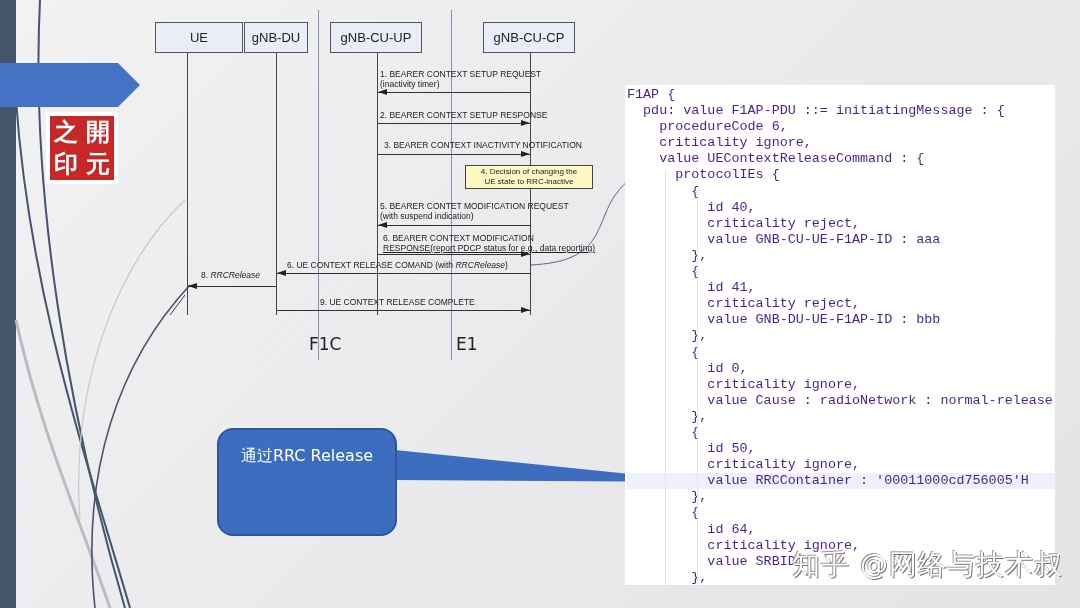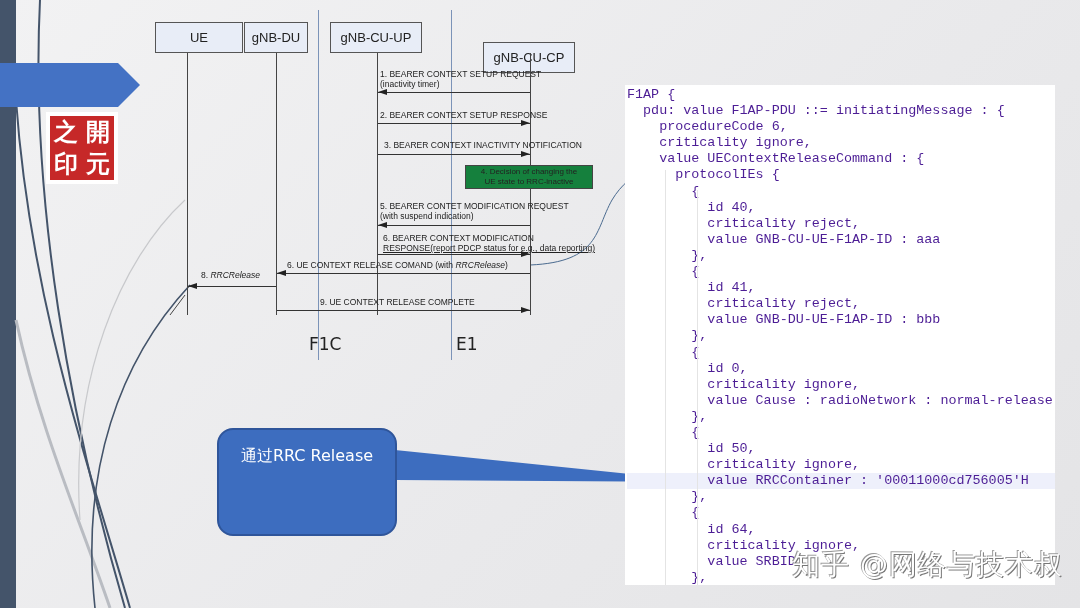--- a/index.html
+++ b/index.html
@@ -17,21 +17,21 @@
   .entity{position:absolute;top:22px;height:31px;background:#e8edf7;border:1px solid #555;
     box-sizing:border-box;font-size:13px;color:#222;display:flex;align-items:center;justify-content:center;}
   .lifeline{position:absolute;width:1px;background:#444;}
   .iface-line{position:absolute;width:1px;background:#7b93b8;top:10px;height:350px;}
   .iface-label{position:absolute;font-size:17px;color:#222;font-family:"DejaVu Sans",sans-serif;}
   .msg{position:absolute;font-size:8.5px;color:#222;line-height:10px;white-space:nowrap;}
   .msg i{font-style:italic;}
   .arrowline{position:absolute;height:1px;background:#333;}
   .head-r{position:absolute;width:0;height:0;border-top:3px solid transparent;border-bottom:3px solid transparent;border-left:9px solid #222;}
   .head-l{position:absolute;width:0;height:0;border-top:3px solid transparent;border-bottom:3px solid transparent;border-right:9px solid #222;}
-  .decision{position:absolute;left:465px;top:165px;width:128px;height:24px;border:1px solid #444;background:#15803d;
+  .decision{position:absolute;left:465px;top:165px;width:128px;height:24px;border:1px solid #444;background:#fef9c3;
     box-sizing:border-box;font-size:8px;text-align:center;line-height:10px;padding-top:1px;color:#222;}
   .code{position:absolute;left:625px;top:85px;width:430px;height:500px;background:#fff;overflow:hidden;}
   .code pre{margin:0;padding:2px 0 0 2px;font-family:"Liberation Mono",monospace;font-size:13.4px;line-height:16.1px;color:#4c1d95;}
   .code .hl{background:#eef0fb;display:block;}
   .guide{position:absolute;width:1px;background:#e4e4e4;}
   .callout{position:absolute;left:217px;top:428px;width:180px;height:108px;background:#3d6dbf;
     border:2px solid #2f559a;border-radius:16px;box-sizing:border-box;color:#fff;
     font-family:"DejaVu Sans",sans-serif;font-size:16px;line-height:24px;text-align:center;padding-top:14px;}
   .watermark{position:absolute;left:792px;top:546px;font-size:28px;color:#fff;
     text-shadow:1px 1px 0 #777,-1px -1px 0 #999;font-family:"DejaVu Sans",sans-serif;letter-spacing:1px;}
@@ -69,21 +69,21 @@
 </div>
 
 <div class="iface-line" style="left:318px;"></div>
 <div class="iface-line" style="left:451px;"></div>
 <div class="iface-label" style="left:309px;top:334px;">F1C</div>
 <div class="iface-label" style="left:456px;top:334px;">E1</div>
 
 <div class="entity" style="left:155px;width:88px;">UE</div>
 <div class="entity" style="left:244px;width:64px;">gNB-DU</div>
 <div class="entity" style="left:330px;width:92px;">gNB-CU-UP</div>
-<div class="entity" style="left:483px;width:92px;margin-top:20px;">gNB-CU-CP</div>
+<div class="entity" style="left:483px;width:92px;">gNB-CU-CP</div>
 
 <div class="lifeline" style="left:187px;top:53px;height:262px;"></div>
 <div class="lifeline" style="left:276px;top:53px;height:262px;"></div>
 <div class="lifeline" style="left:377px;top:53px;height:262px;"></div>
 <div class="lifeline" style="left:530px;top:53px;height:262px;"></div>
 
 <div class="msg" style="left:380px;top:69px;">
   <div>1. BEARER CONTEXT SETUP REQUEST</div>
   <div>(inactivity timer)</div>
 </div>

